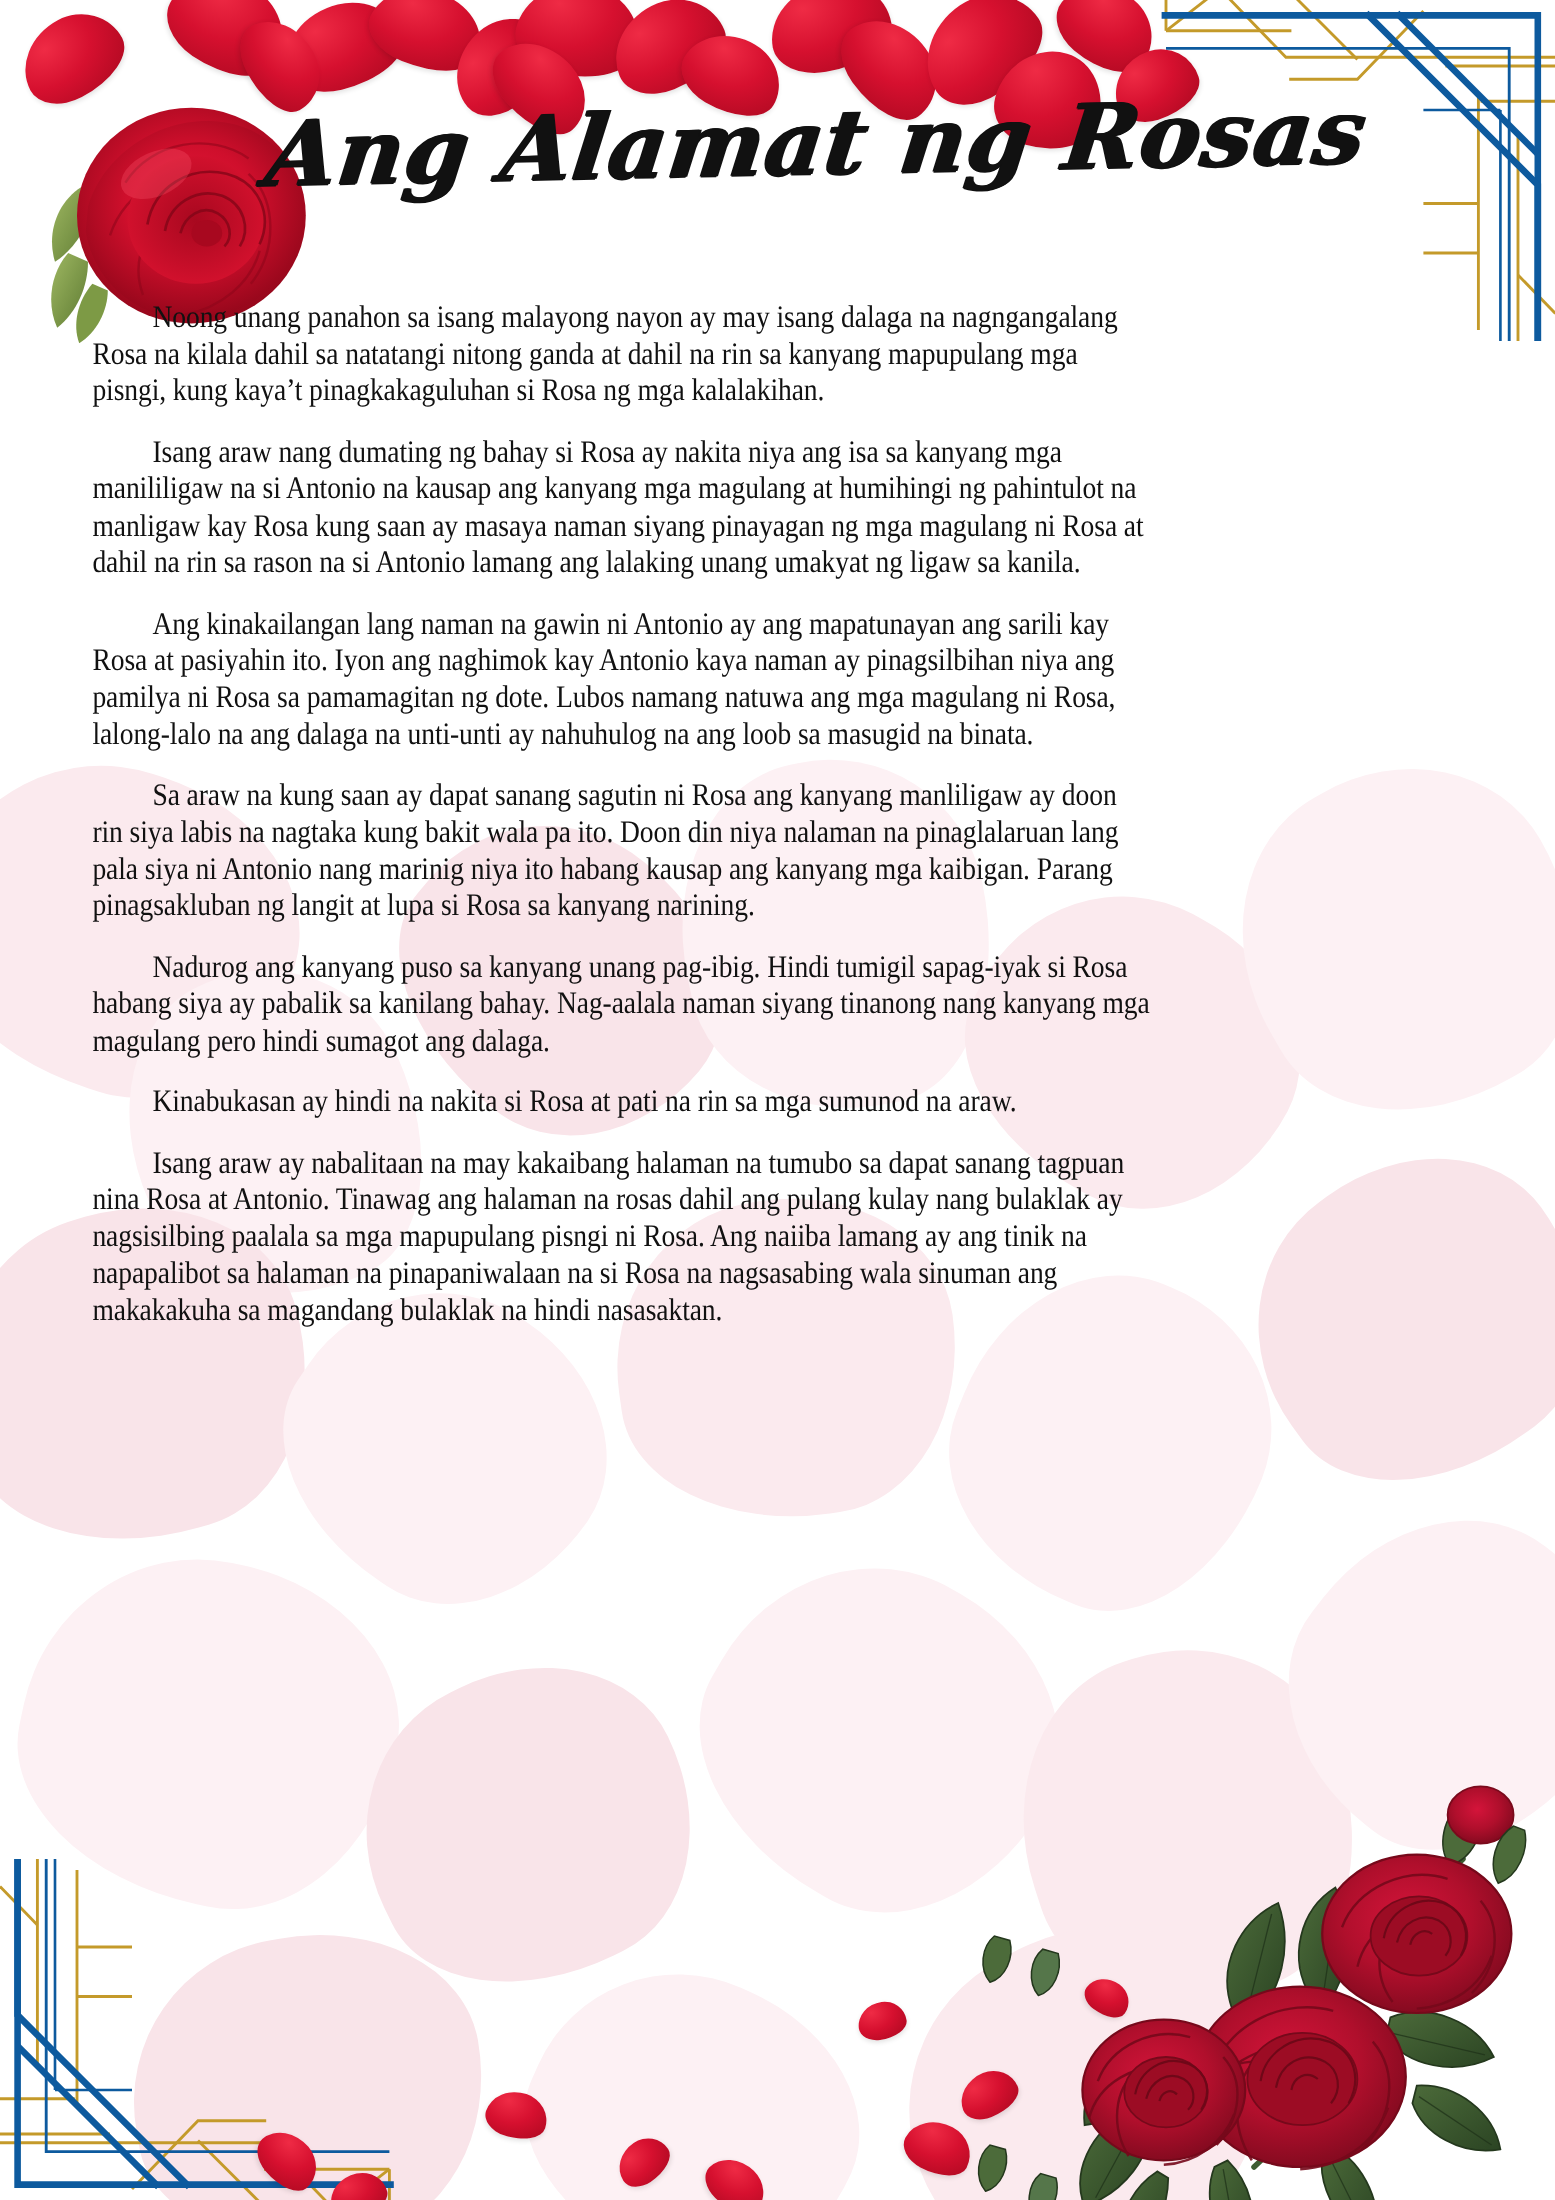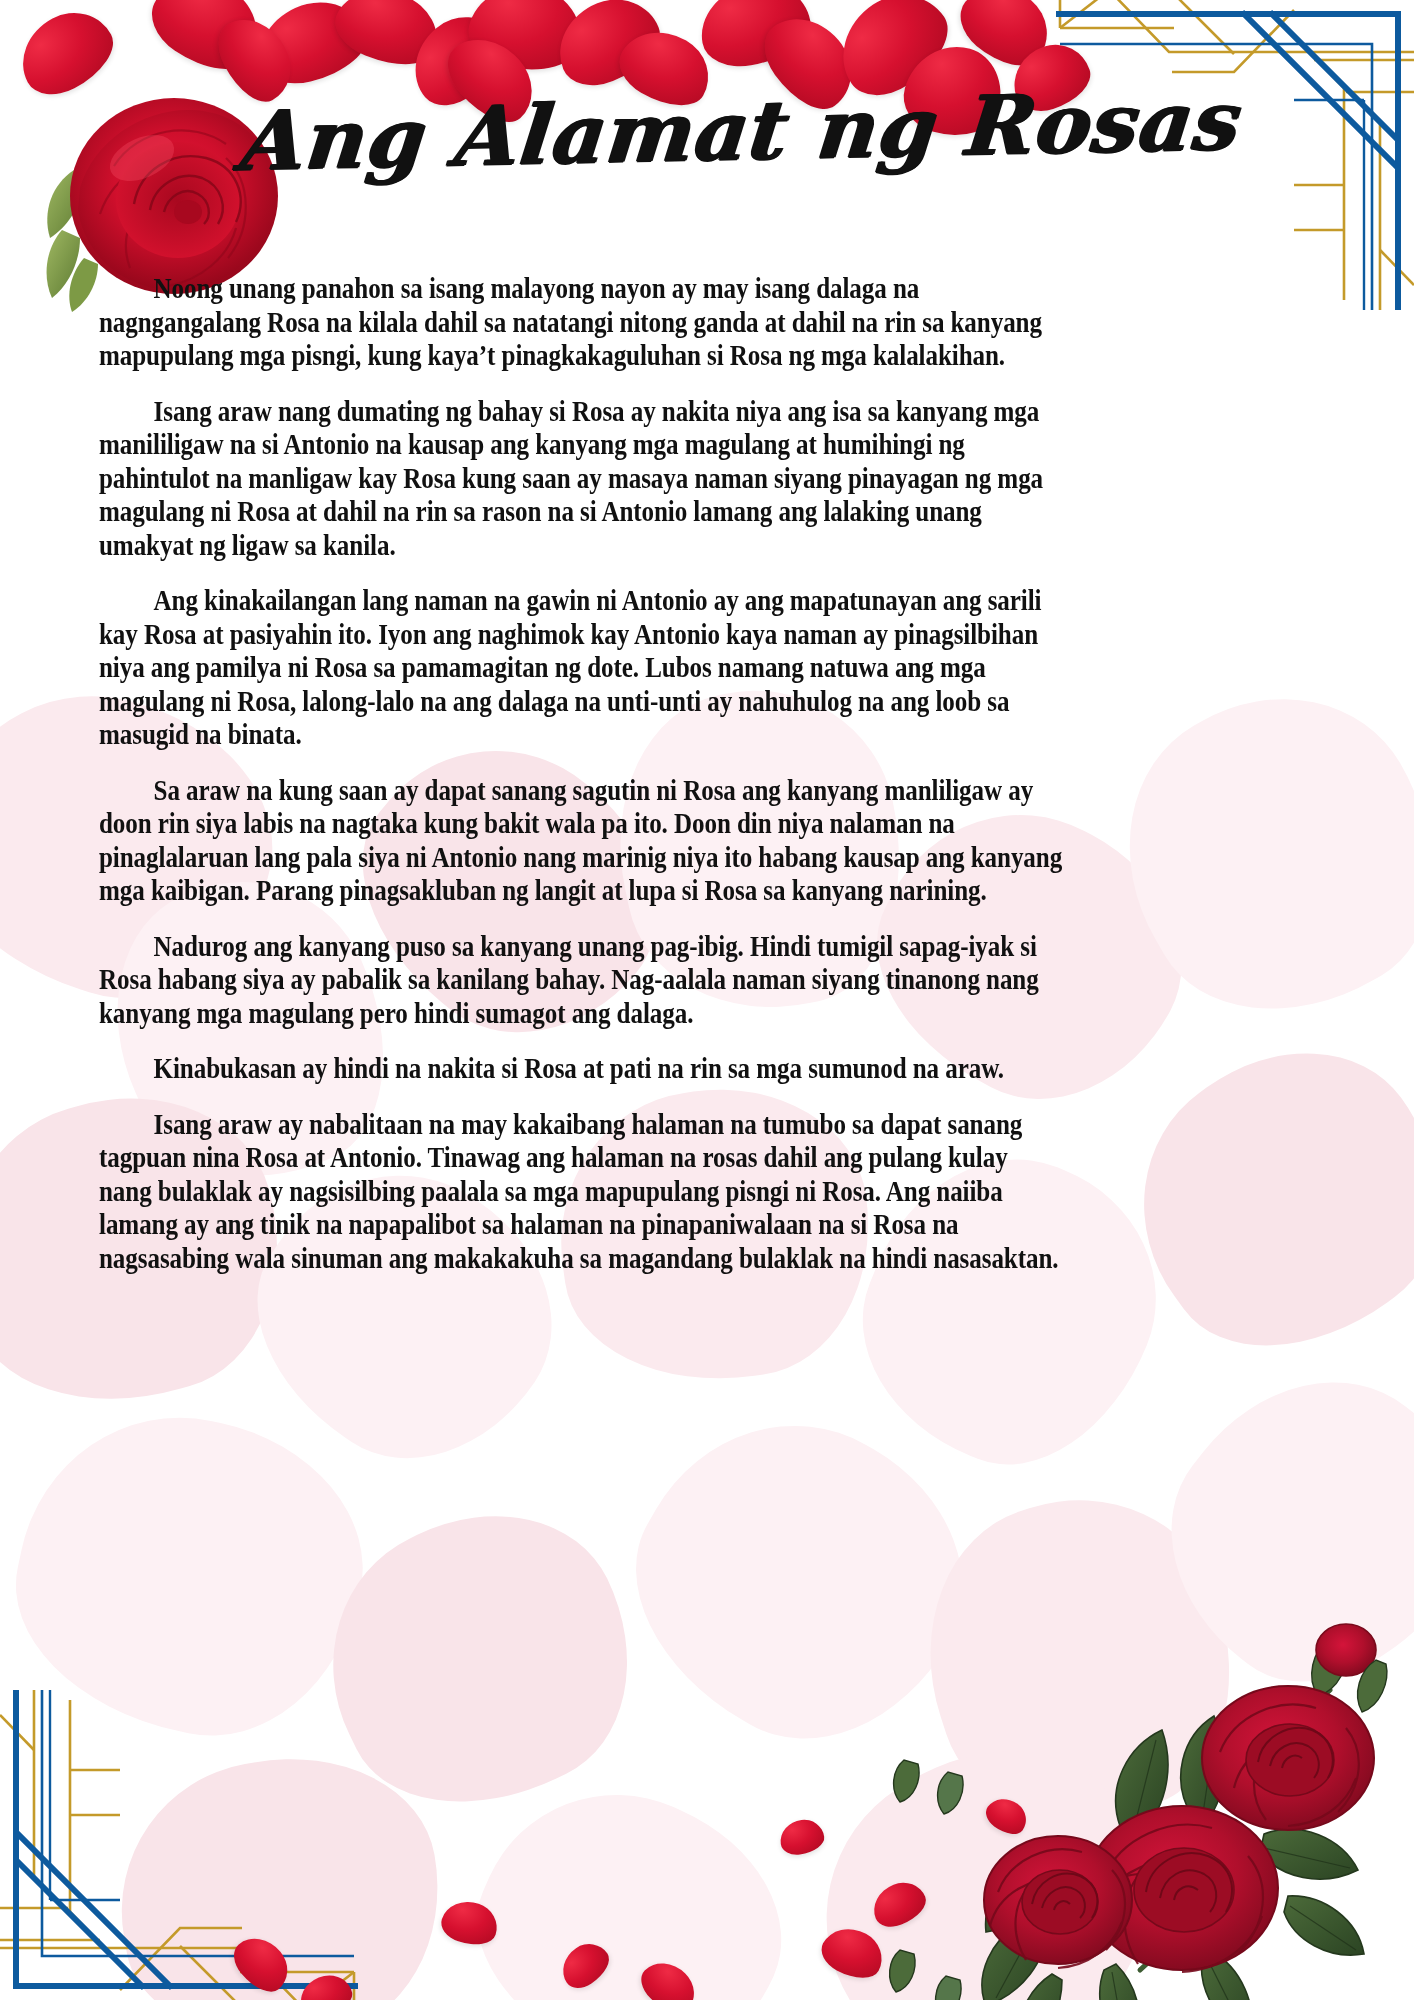--- a/index.html
+++ b/index.html
@@ -71,25 +71,24 @@
     letter-spacing: 1px;
     color: #111111;
     transform: skewX(-8deg) rotate(-1.2deg);
     text-shadow: 1.5px 0 0 #111, -1px 0 0 #111, 0 1px 0 #111;
     padding-left: 70px;
   }
 
   
   #story {
     position: absolute;
-    left: 99px;
+    left: 84px;
     top: 272px;
     width: 970px;
     z-index: 7;
-    font-weight: bold;
   }
   #story p {
     font-family: "Liberation Serif", serif;
     font-size: 28.5px;
     line-height: 33.5px;
     color: #111111;
     text-align: left;
     margin: 0 0 22px 0;
     transform: scaleX(0.88);
     transform-origin: left center;

